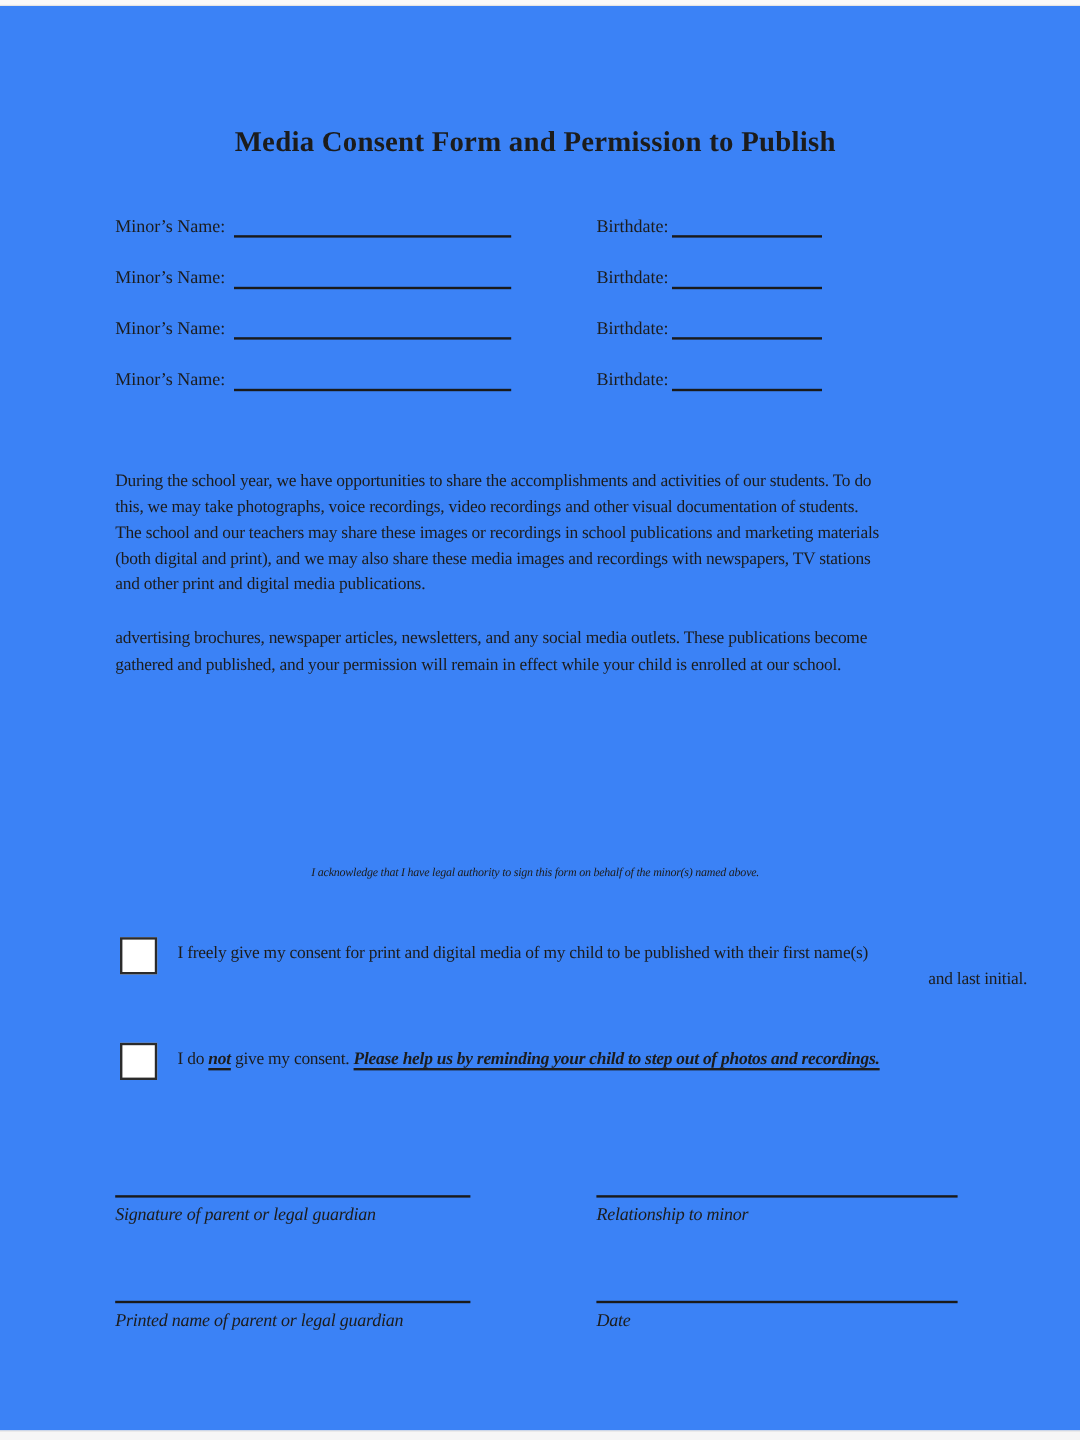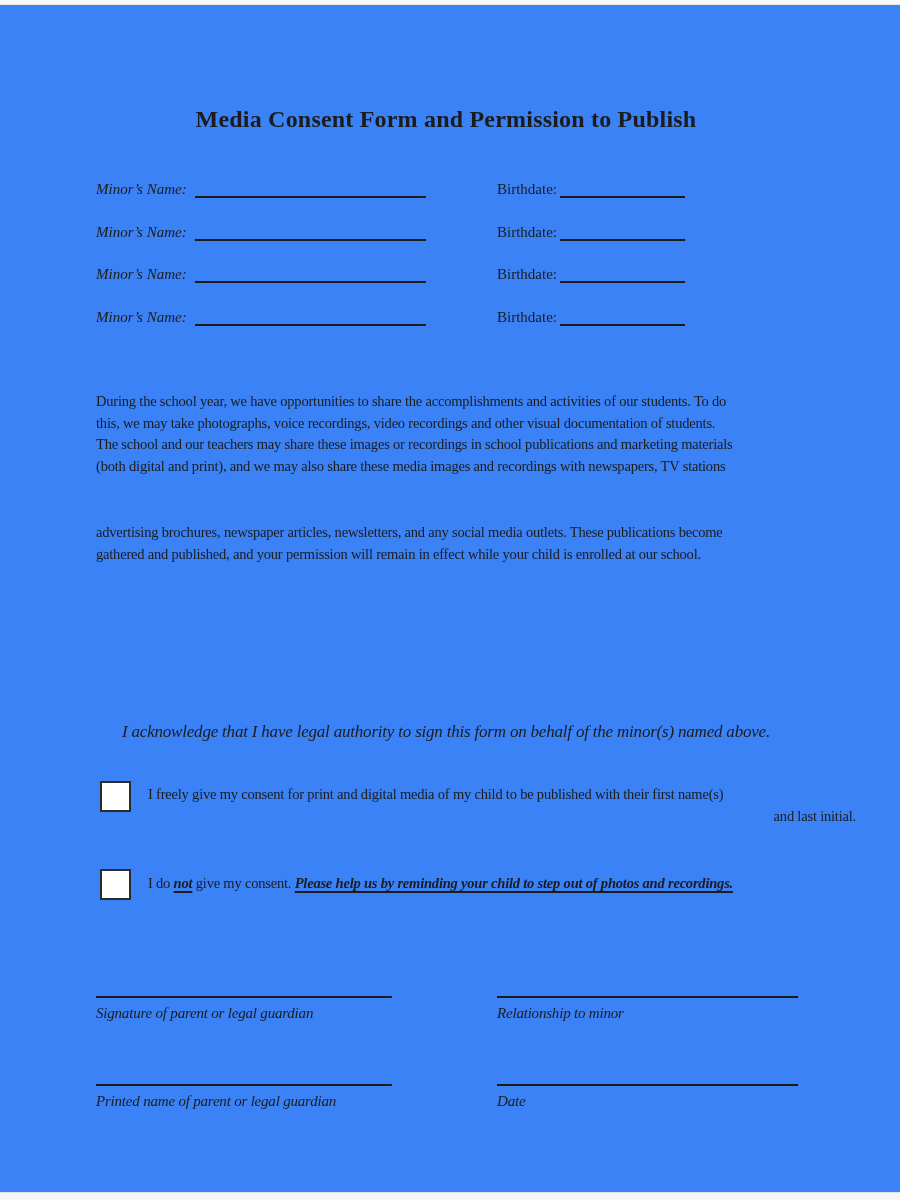--- a/index.html
+++ b/index.html
@@ -15,40 +15,40 @@
     position:absolute; bottom:0; left:0; right:0; height:7px;
     background:#f6f6f6; border-top:1px solid #e2e2e2;
   }
   .title {
     position:absolute; top:106px; left:96px; width:700px; margin:0;
     text-align:center; font-size:24px; font-weight:bold; letter-spacing:0.2px;
   }
   
   .minor-rows { position:absolute; top:174px; left:96px; width:704px; }
   .minor-row { position:relative; height:26px; margin-bottom:16.5px; font-size:15px; }
-  .name-label { position:absolute; left:0; bottom:2px;font-style:italic; }
+  .name-label { position:absolute; left:0; bottom:2px; }
   .name-blank {
     position:absolute; left:99px; bottom:2px; width:231px; height:20px;
     border-bottom:2px solid #1a1a1a;
   }
   .bd-label { position:absolute; left:401px; bottom:2px; }
   .bd-blank {
     position:absolute; left:464px; bottom:2px; width:125px; height:20px;
     border-bottom:2px solid #1a1a1a;
   }
   
   .para { position:absolute; left:96px; width:712px; }
   .para-line {
     font-size:14.5px; letter-spacing:-0.2px; line-height:21.5px; white-space:nowrap;
   }
   .p1 { top:391px; }
   .p2 { top:522px; }
   .ack {
     position:absolute; top:722px; left:96px; width:700px; margin:0;
-    font-style:italic; font-size:17px; letter-spacing:-0.2px; text-align:center;
+    font-style:italic; font-size:10px; letter-spacing:-0.2px; text-align:center;
   }
   
   .opt { position:absolute; left:96px; width:760px; }
   .opt1 { top:779px; }
   .opt2 { top:867px; }
   .checkbox {
     position:absolute; left:4px; top:2px; width:27px; height:27px;
     border:2px solid #2b2b2b; background:#ffffff;
   }
   .opt-text {
@@ -107,20 +107,21 @@
       <span class="bd-label">Birthdate:</span>
       <span class="bd-blank"></span>
     </div>
   </div>
 
   <div class="para p1">
     <div class="para-line">During the school year, we have opportunities to share the accomplishments and activities of our students. To do</div>
     <div class="para-line">this, we may take photographs, voice recordings, video recordings and other visual documentation of students.</div>
     <div class="para-line">The school and our teachers may share these images or recordings in school publications and marketing materials</div>
     <div class="para-line">(both digital and print), and we may also share these media images and recordings with newspapers, TV stations</div>
+    <div class="para-line">and other print and digital media publications.</div>
   </div>
 
   <div class="para p2">
     <div class="para-line">advertising brochures, newspaper articles, newsletters, and any social media outlets. These publications become</div>
     <div class="para-line">gathered and published, and your permission will remain in effect while your child is enrolled at our school.</div>
   </div>
 
   <p class="ack">I acknowledge that I have legal authority to sign this form on behalf of the minor(s) named above.</p>
 
   <div class="opt opt1">

